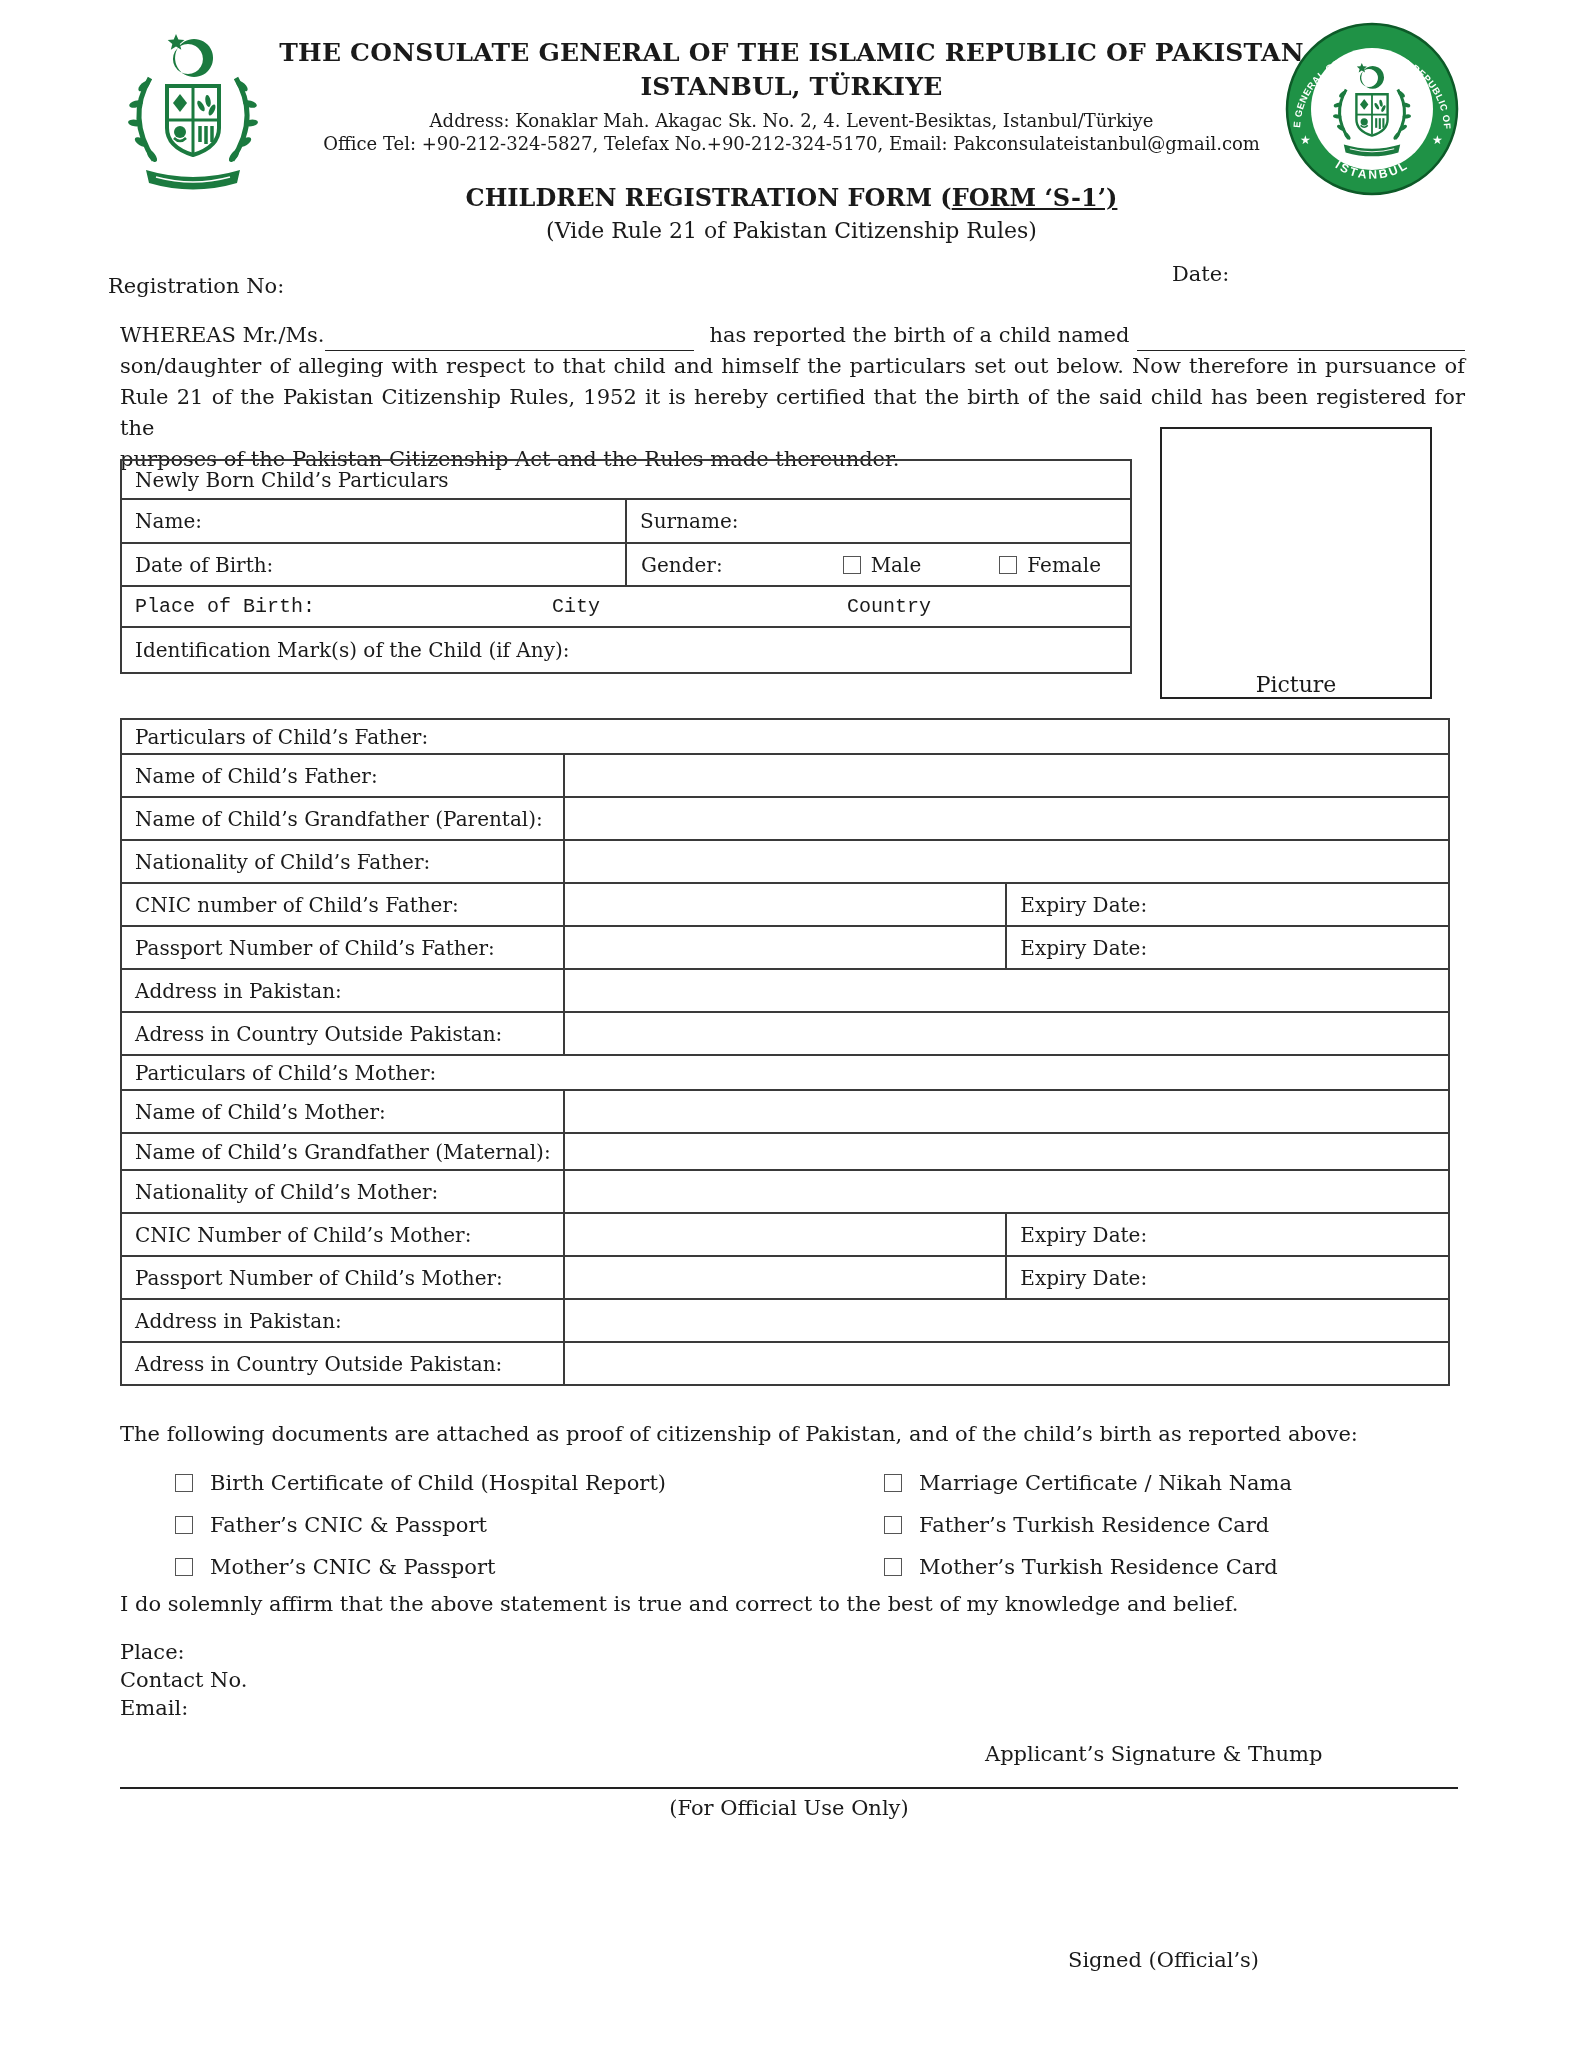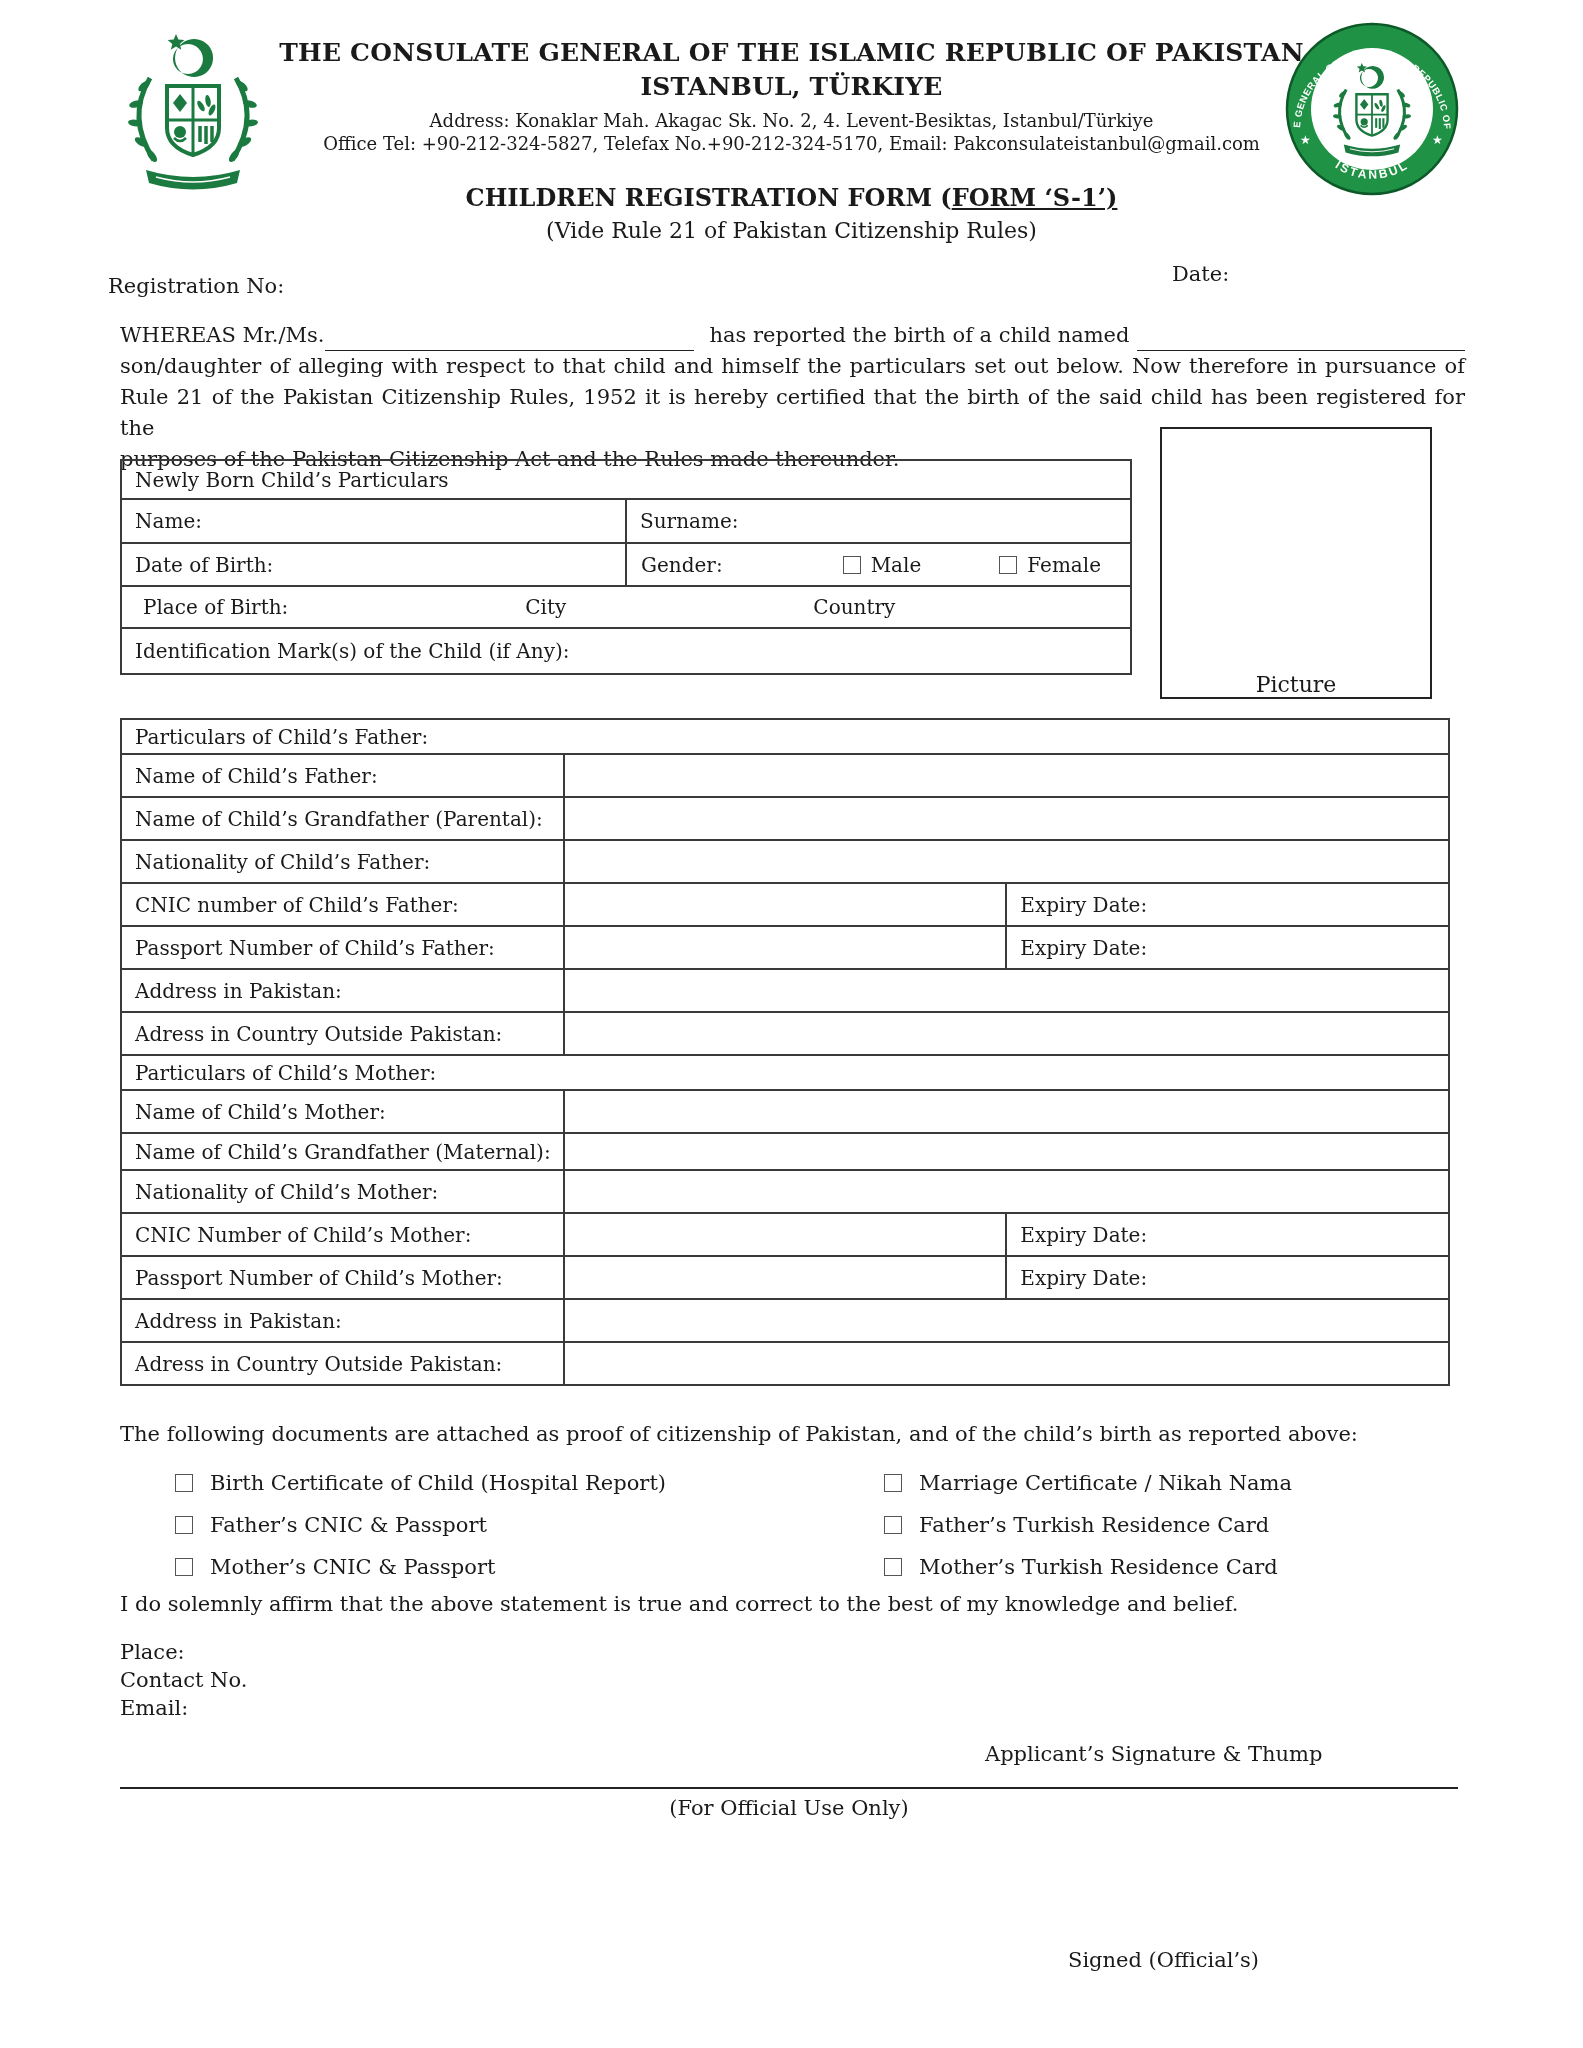--- a/index.html
+++ b/index.html
@@ -152,21 +152,21 @@
         <div class="gender-cell">
           <span>Gender:</span>
           <span class="cbx" style="margin-left:120px;"></span>
           <span style="margin-left:10px;">Male</span>
           <span class="cbx" style="margin-left:78px;"></span>
           <span style="margin-left:10px;">Female</span>
         </div>
       </td>
     </tr>
     <tr style="height:41px;">
-      <td colspan="2" style="padding:8px;">
+      <td colspan="2" style="padding:0;font-family:Liberation Mono, monospace;">
         <div class="pob-cell">
           <span>Place of Birth:</span>
           <span style="margin-left:237px;">City</span>
           <span style="margin-left:247px;">Country</span>
         </div>
       </td>
     </tr>
     <tr style="height:46px;">
       <td colspan="2">
         <span>Identification Mark(s) of the Child (if Any):</span>

